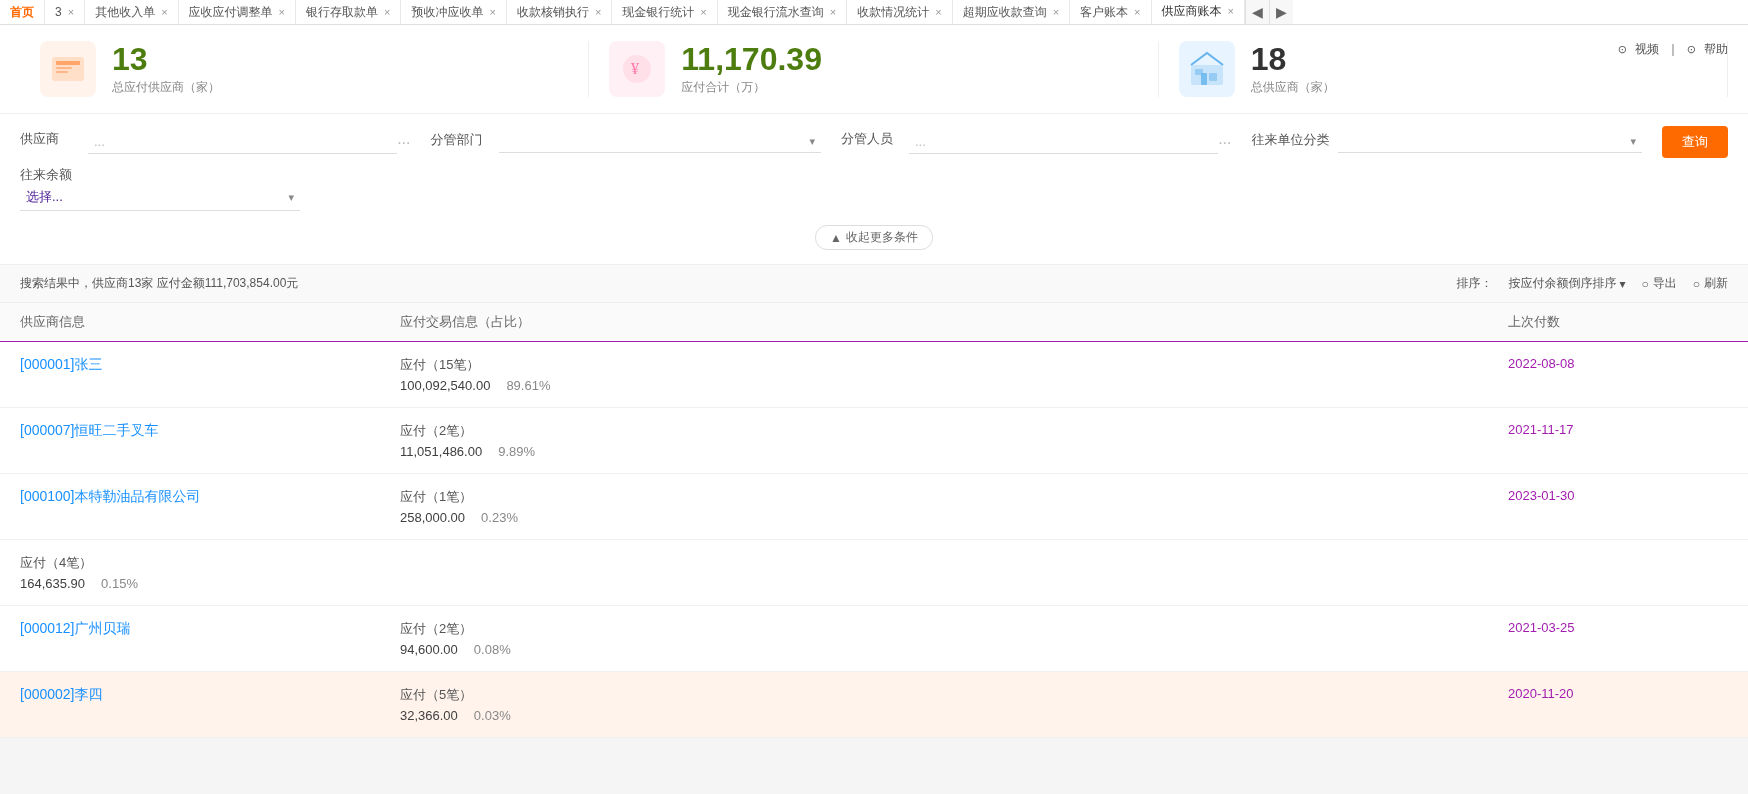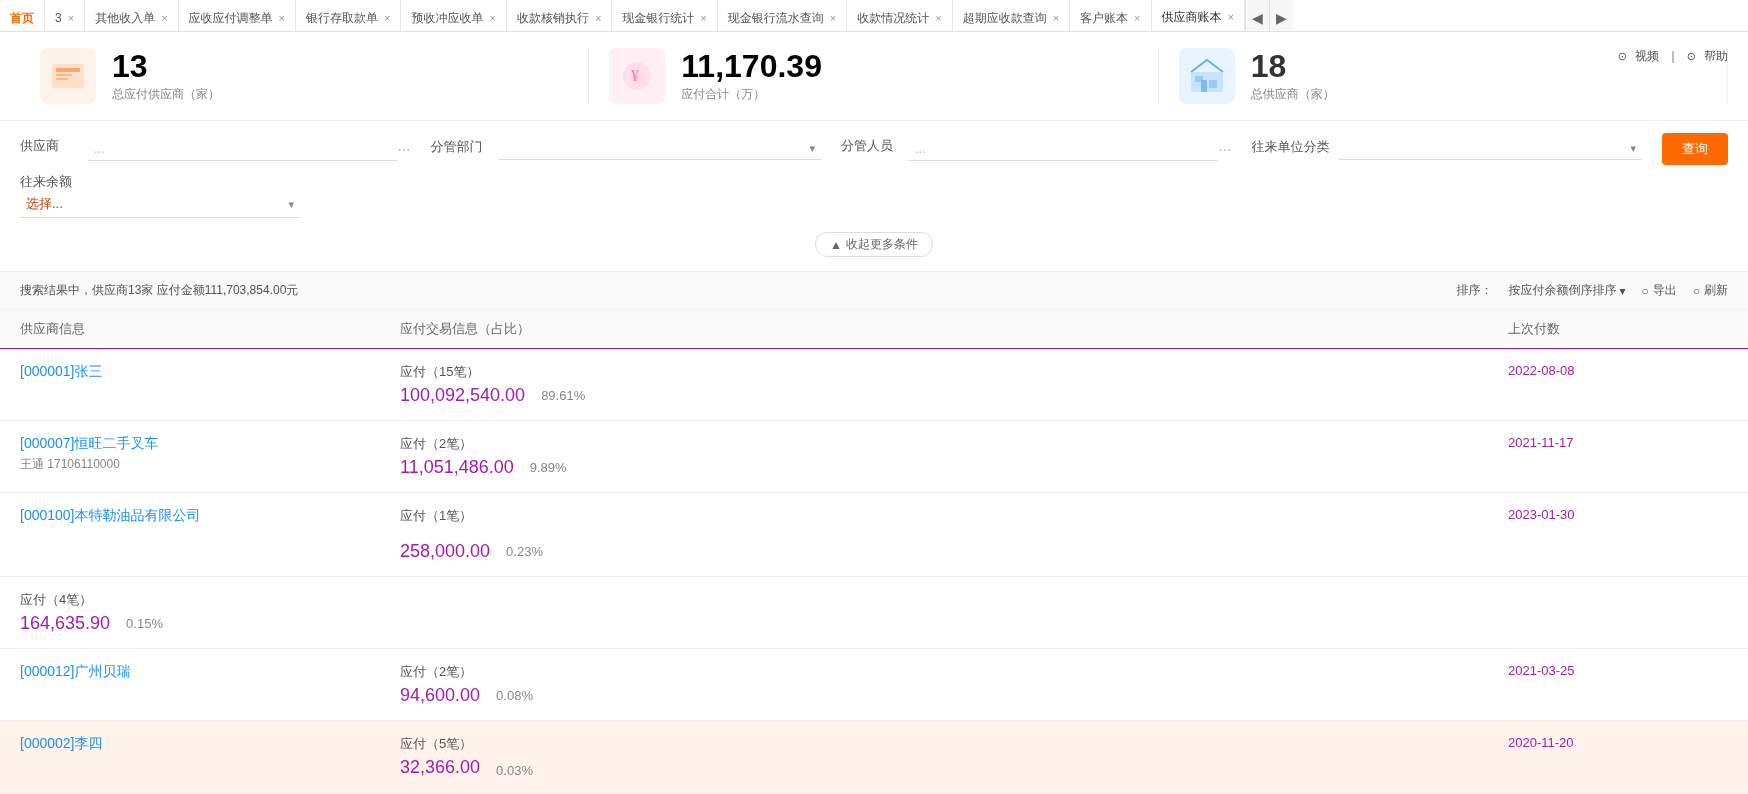--- a/index.html
+++ b/index.html
@@ -1,23 +1,24 @@
 <!DOCTYPE html>
 <html><head>
   <meta charset="utf-8">
   <style>
     * { box-sizing: border-box; margin: 0; padding: 0; }
     body { font-family: 'Microsoft YaHei', Arial, sans-serif; font-size: 13px; background: #f5f5f5; color: #333; overflow-x: hidden; }
 
     
     .top-nav {
       display: flex;
+      align-items: center;
       background: #fff;
       border-bottom: 1px solid #e0e0e0;
-      height: 32px;
+      height: 25px;
       overflow: hidden;
       white-space: nowrap;
     }
     .nav-tab {
       display: inline-flex;
       align-items: center;
       padding: 0 10px;
       height: 36px;
       border-right: 1px solid #e8e8e8;
       cursor: pointer;
@@ -74,21 +75,21 @@
       margin-right: 16px;
       flex-shrink: 0;
       font-size: 28px;
     }
     .stat-icon.orange { background: #fff3ec; }
     .stat-icon.pink { background: #fff0f5; }
     .stat-icon.blue { background: #e8f4ff; }
     .stat-number {
       font-size: 32px;
       font-weight: bold;
-      color: #000000;
+      color: #4d7c0f;
       line-height: 1;
     }
     .stat-label {
       font-size: 12px;
       color: #888;
       margin-top: 4px;
     }
     .top-right-links {
       position: absolute;
       right: 20px;
@@ -244,22 +245,22 @@
       font-size: 14px;
       text-decoration: none;
     }
     .supplier-sub {
       font-size: 12px;
       color: #888;
       margin-top: 3px;
     }
     .trans-label { font-size: 13px; color: #555; }
     .trans-amount {
-      font-size: 18px;
-      color: #a21caf;
+      font-size: 13px;
+      color: #404040;
       cursor: pointer;
       font-weight: 500;
     }
     .trans-percent { font-size: 13px; color: #888; min-width: 60px; }
 
     .last-payment { font-size: 13px; color: #a21caf; }
 
     
     ::-webkit-scrollbar { width: 6px; height: 6px; }
     ::-webkit-scrollbar-thumb { background: #ccc; border-radius: 3px; }
@@ -404,21 +405,21 @@
         <span></span>
         <span class="chevron-down">▾</span>
       </div>
     </div>
     <button class="btn-query">查询</button>
   </div>
   <div class="filter-row">
     <div class="filter-item" style="max-width: 280px; flex-direction: column;">
       <span class="filter-label">往来余额</span>
       <div class="filter-select">
-        <span style="color:#c2410c;">选择...</span>
+        <span style="color:#4c1d95;">选择...</span>
         <span class="chevron-down">▾</span>
       </div>
     </div>
   </div>
   <div class="collapse-bar">
     <div class="collapse-btn">
       <span>▲</span>
       <span>收起更多条件</span>
     </div>
   </div>
@@ -462,21 +463,20 @@
         <a class="trans-amount">100,092,540.00</a>
         <span class="trans-percent">89.61%</span>
       </div>
     </div>
     <div class="col-last-payment last-payment">2022-08-08</div>
   </div>
 
   <div class="table-row">
     <div class="col-supplier">
       <a class="supplier-name">[000007]恒旺二手叉车</a>
-      <div class="supplier-sub">王通  17106110000</div>
     </div>
     <div class="col-transaction">
       <div>
         <span class="trans-label">应付（2笔）</span>
       </div>
       <div style="display:flex;align-items:center;gap:16px;margin-top:4px;">
         <a class="trans-amount">11,051,486.00</a>
         <span class="trans-percent">9.89%</span>
       </div>
     </div>
@@ -484,21 +484,21 @@
   </div>
 
   <div class="table-row">
     <div class="col-supplier">
       <a class="supplier-name">[000100]本特勒油品有限公司</a>
     </div>
     <div class="col-transaction">
       <div>
         <span class="trans-label">应付（1笔）</span>
       </div>
-      <div style="display:flex;align-items:center;gap:16px;margin-top:16px;">
+      <div style="display:flex;align-items:center;gap:16px;margin-top:4px;">
         <a class="trans-amount">258,000.00</a>
         <span class="trans-percent">0.23%</span>
       </div>
     </div>
     <div class="col-last-payment last-payment">2023-01-30</div>
   </div>
 
   <div class="table-row">
     <div class="col-transaction">
       <div>

